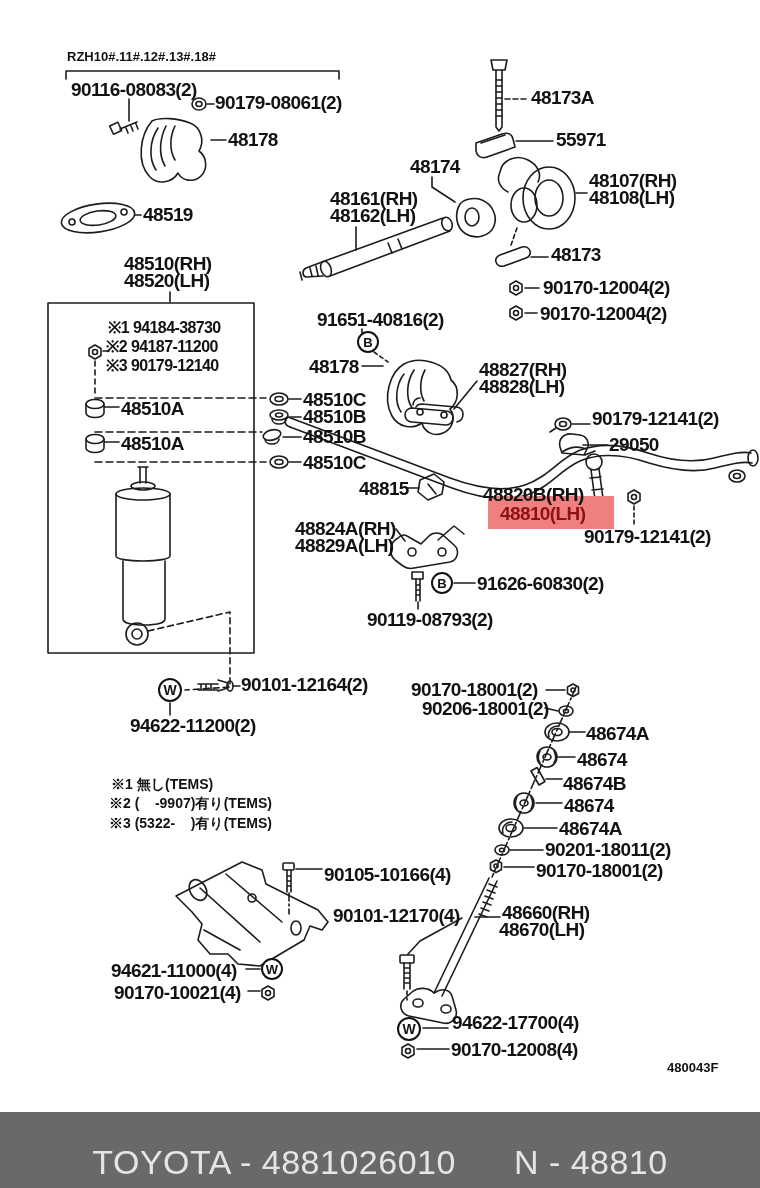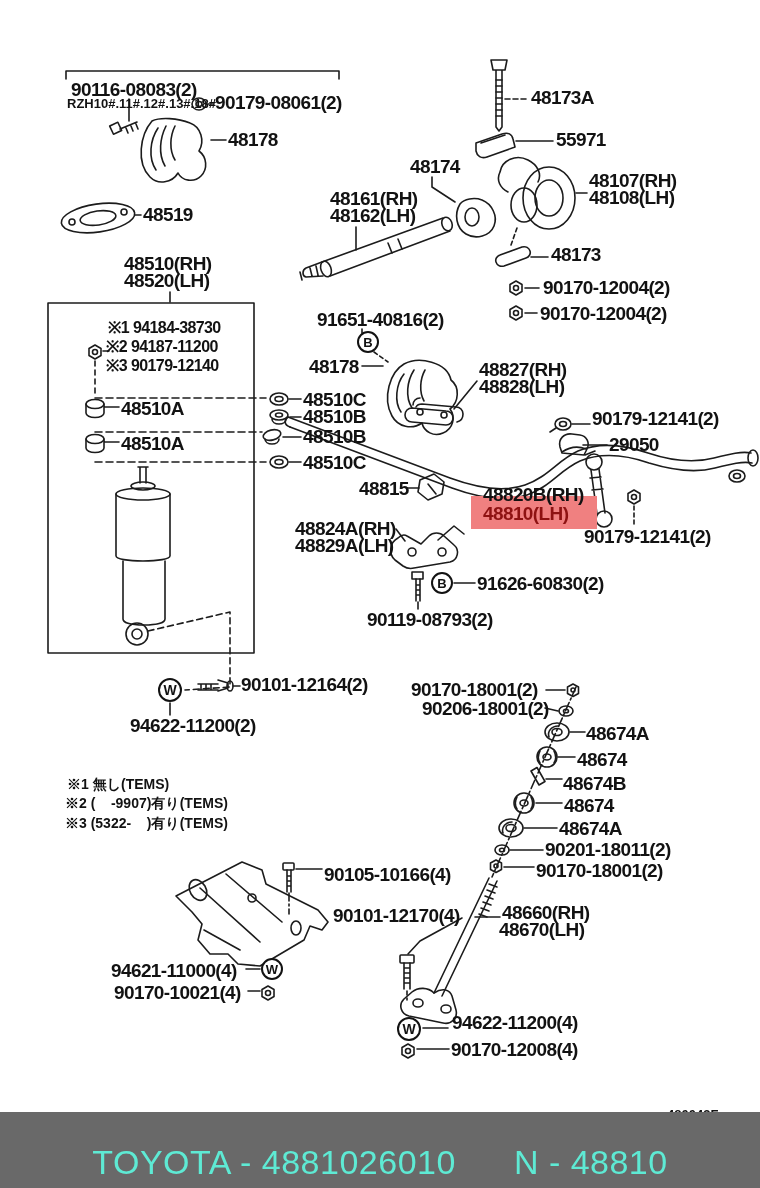--- a/index.html
+++ b/index.html
@@ -2,33 +2,33 @@
 <html><head>
 <meta charset="utf-8">
 <style>
   html,body{margin:0;padding:0;background:#ffffff;}
   .stage{position:relative;width:760px;height:1188px;background:#ffffff;overflow:hidden;
          font-family:"Liberation Sans",sans-serif;}
   .stage svg{position:absolute;left:0;top:0;z-index:0;}
   .lbl{position:absolute;z-index:2;font:700 19px "Liberation Sans",sans-serif;
        letter-spacing:-0.6px;color:#121212;line-height:1;white-space:pre;}
   .bx{font-size:16px;}
-  .sm{font-size:14px;letter-spacing:0;}
-  .xs{font-size:13px;letter-spacing:0;margin-top:47px;}
+  .sm{font-size:14px;letter-spacing:0;margin-left:44px;}
+  .xs{font-size:13px;letter-spacing:0;}
   .circ{position:absolute;z-index:2;width:22px;height:22px;border:2px solid #121212;border-radius:50%;
         box-sizing:border-box;display:flex;align-items:center;justify-content:center;
         font:700 13px "Liberation Sans",sans-serif;color:#121212;background:#fff;}
   .circ.big{width:24px;height:24px;font-size:14px;}
-  .hl{position:absolute;z-index:1;left:471px;top:496px;width:126px;height:33px;
+  .hl{position:absolute;z-index:1;left:488px;top:496px;width:126px;height:33px;
       background:#F08080;}
   .hl span{position:absolute;left:12px;top:8px;font:700 19px "Liberation Sans",sans-serif;
       letter-spacing:-0.6px;color:#8E1212;white-space:pre;line-height:1;}
   .banner{position:absolute;z-index:3;left:0;top:1112px;width:760px;height:76px;background:#696969;
       display:flex;align-items:center;justify-content:center;gap:58px;}
-  .banner span{color:#5eead4;font:400 34px "Liberation Sans",sans-serif;letter-spacing:0.5px;margin-top:24px;}
+  .banner span{color:#e5e5e5;font:400 34px "Liberation Sans",sans-serif;letter-spacing:0.5px;margin-top:24px;}
 </style>
 </head>
 <body>
 
 <div class="stage">
 
   <svg width="760" height="1188" viewBox="0 0 760 1188">
     <g stroke="#1c1c1c" fill="none" stroke-width="1.6" stroke-linecap="round" stroke-linejoin="round">
 
       <path d="M66,71 H339 M66,71 V79 M339,71 V79"></path>
@@ -344,21 +344,21 @@
   <div class="lbl" style="left:564px;top:796px">48674</div>
   <div class="lbl" style="left:559px;top:819px">48674A</div>
   <div class="lbl" style="left:545px;top:840px">90201-18011(2)</div>
   <div class="lbl" style="left:536px;top:861px">90170-18001(2)</div>
   <div class="lbl" style="left:324px;top:865px">90105-10166(4)</div>
   <div class="lbl" style="left:333px;top:906px">90101-12170(4)</div>
   <div class="lbl" style="left:502px;top:903px">48660(RH)</div>
   <div class="lbl" style="left:499px;top:920px">48670(LH)</div>
   <div class="lbl" style="left:111px;top:961px">94621-11000(4)</div>
   <div class="lbl" style="left:114px;top:983px">90170-10021(4)</div>
-  <div class="lbl" style="left:452px;top:1013px">94622-11200(4)</div>
+  <div class="lbl" style="left:452px;top:1013px">94622-17700(4)</div>
   <div class="lbl" style="left:451px;top:1040px">90170-12008(4)</div>
 
   <div class="lbl sm" style="left:67px;top:777px">※1 無し(TEMS)</div>
   <div class="lbl sm" style="left:65px;top:796px">※2 (    -9907)有り(TEMS)</div>
   <div class="lbl sm" style="left:65px;top:816px">※3 (5322-    )有り(TEMS)</div>
 
   <div class="circ" style="left:357px;top:331px">B</div>
   <div class="circ" style="left:431px;top:572px">B</div>
   <div class="circ big" style="left:158px;top:678px">W</div>
   <div class="circ" style="left:261px;top:958px">W</div>

